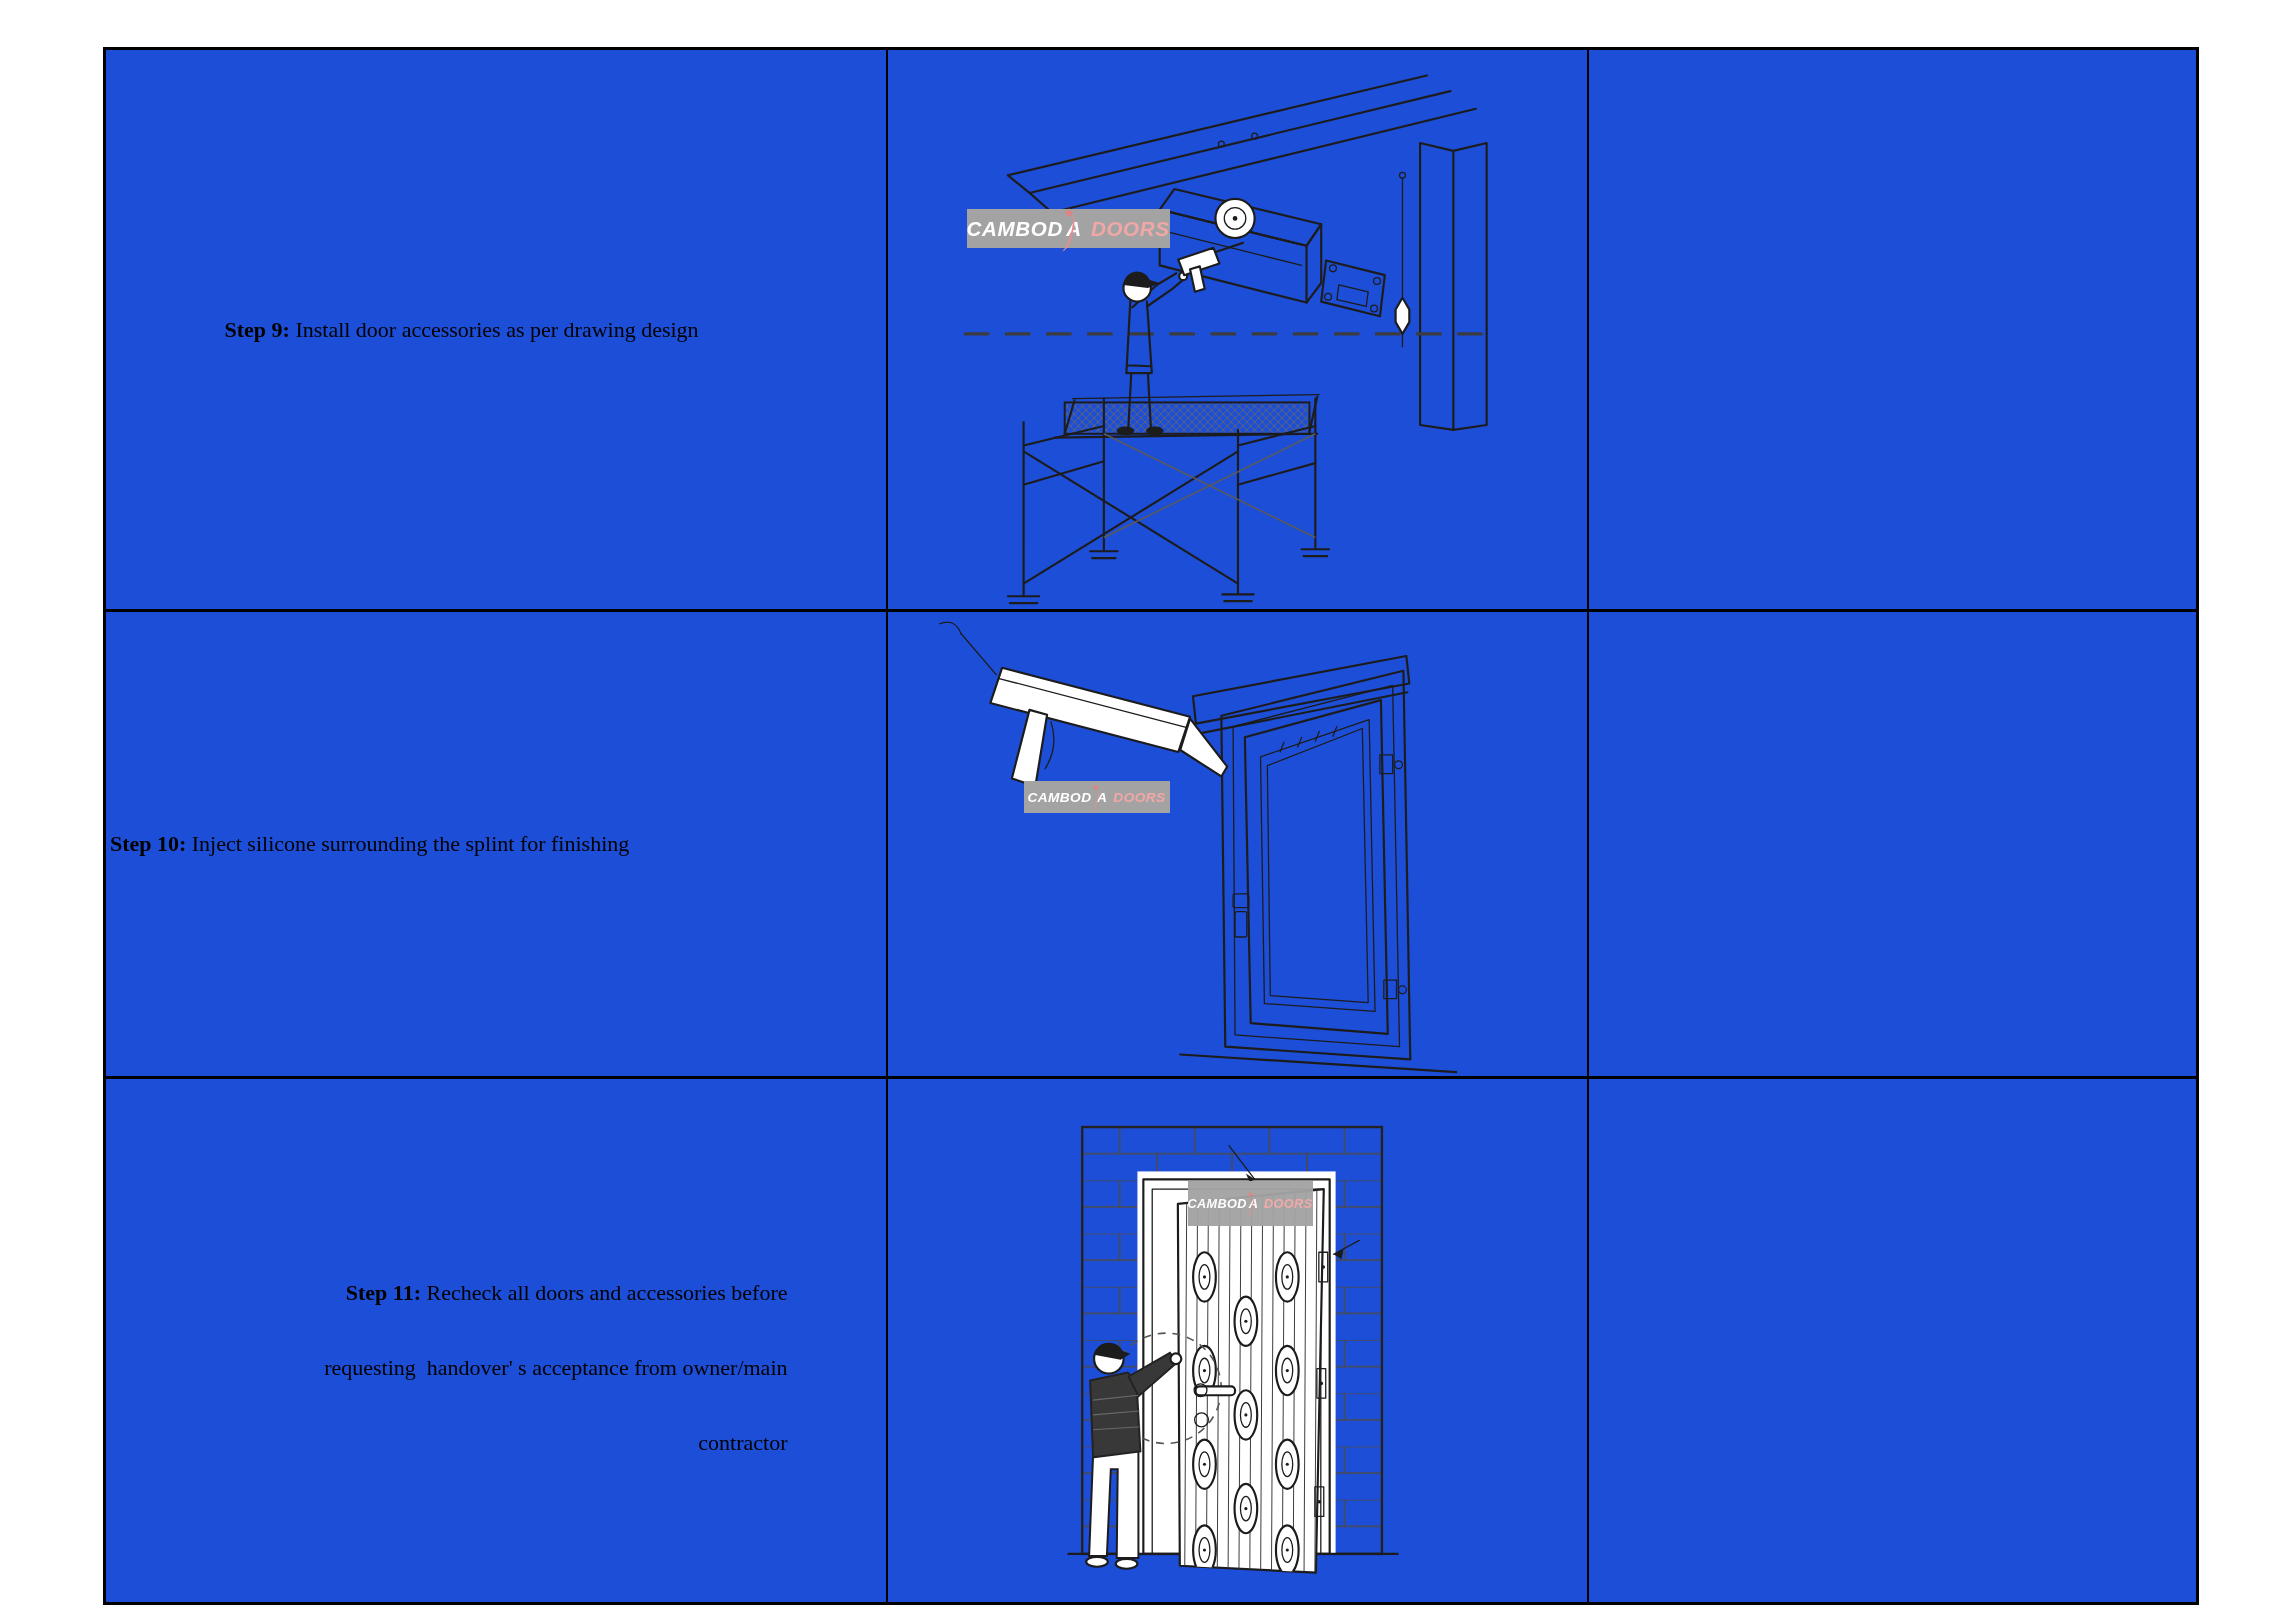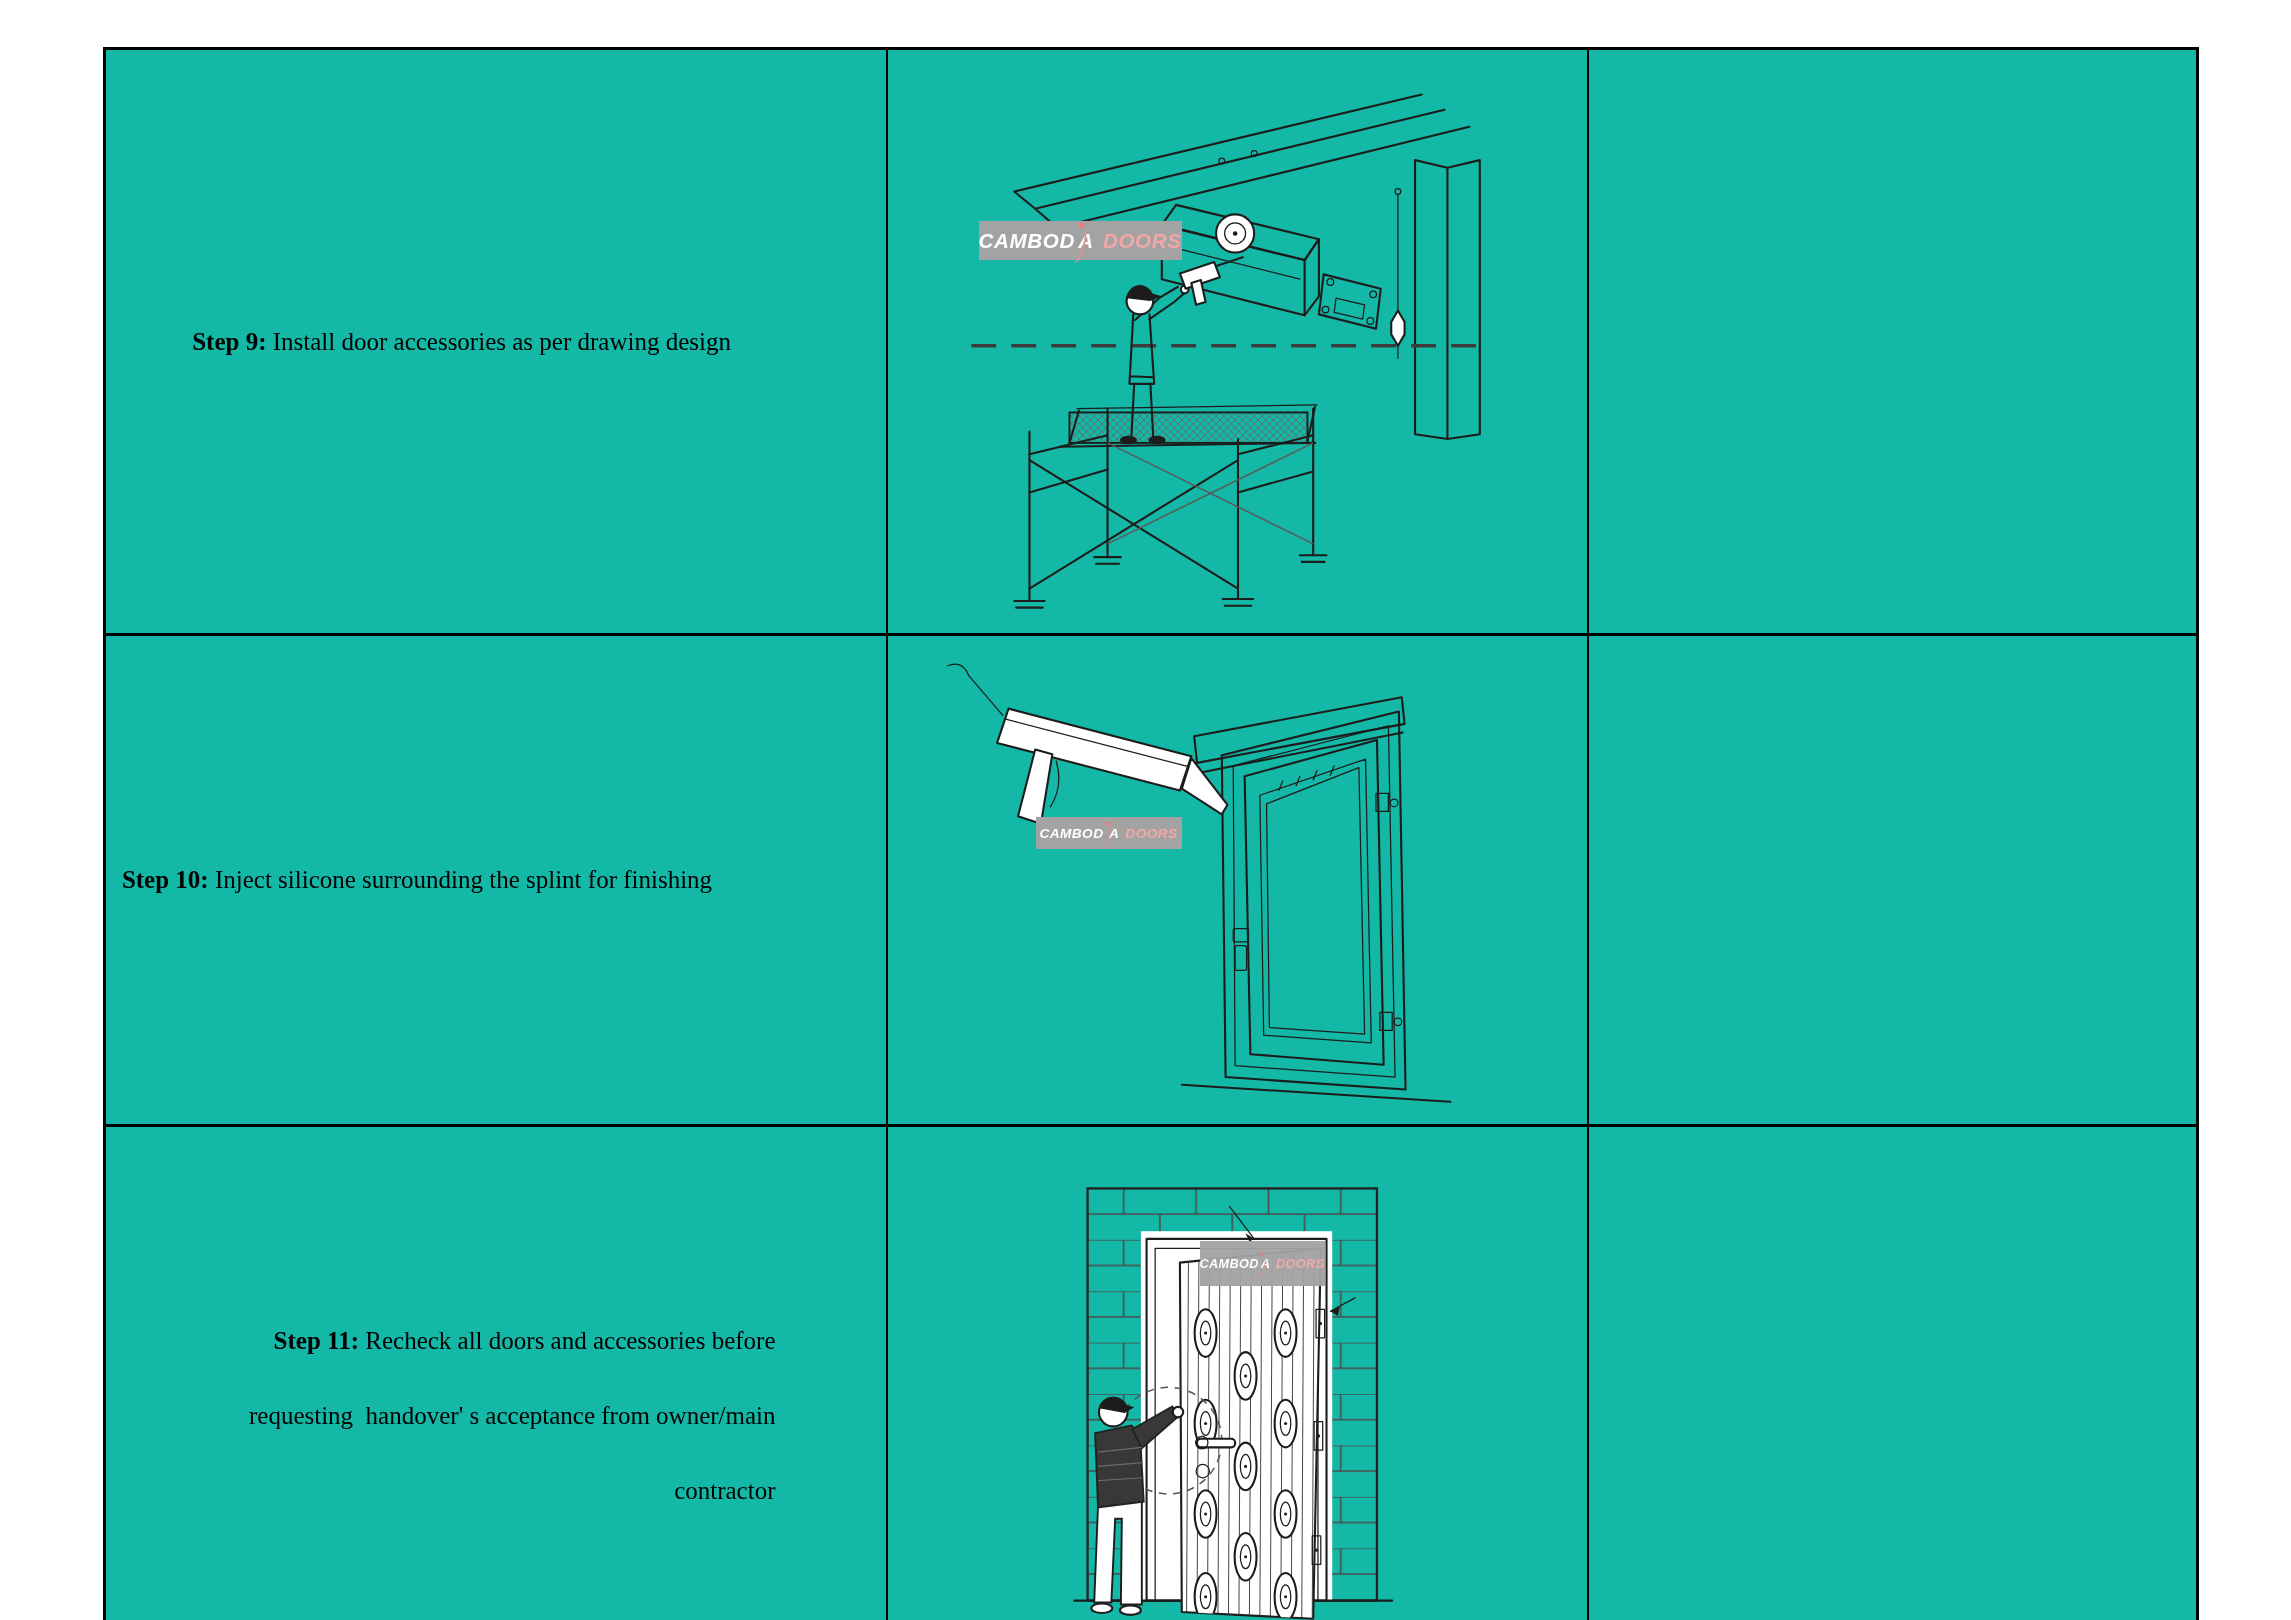--- a/index.html
+++ b/index.html
@@ -3,22 +3,22 @@
 <meta charset="utf-8">
 <style>
   html,body{margin:0;padding:0;}
   body{width:2292px;height:1620px;background:#ffffff;position:relative;
        font-family:"Liberation Serif",serif;overflow:hidden;}
   .page{position:absolute;inset:0;}
   table.steps{position:absolute;left:103px;top:47px;border-collapse:collapse;table-layout:fixed;
               border:3.9px solid #000;}
   col.c1{width:782px;} col.c2{width:701px;} col.c3{width:610px;}
   tr.srow{border-top:3.9px solid #000;border-bottom:3.9px solid #000;}
-  td{border:2.9px solid #000;vertical-align:middle;padding:12px;background:#14b8a6;}
-  td.text-cell p{margin:0;font-size:25px;line-height:74px;color:#000;white-space:pre-wrap;}
+  td{border:2.9px solid #000;vertical-align:middle;padding:0;background:#1d4ed8;}
+  td.text-cell p{margin:0;font-size:22px;line-height:74px;color:#000;white-space:pre-wrap;}
   td.text-cell p strong{font-weight:bold;}
   tr.r1 td.text-cell p{text-align:center;padding:0 88px 0 19.6px;}
   tr.r2 td.text-cell p{text-align:left;padding:0 59px 0 3.9px;}
   tr.r3 td.text-cell{padding-top:54px;}
   tr.r3 td.text-cell p{text-align:right;padding:0 98px 0 3.9px;line-height:75px;}
   tr.r1 td{height:559px;} tr.r2 td{height:464px;} tr.r3 td{height:469px;}
   .illus{position:relative;width:100%;height:100%;overflow:hidden;}
   .illus svg{position:absolute;left:0;top:0;width:100%;height:100%;}
   
   .ln{fill:none;stroke:#1c1c1c;stroke-width:2.2;stroke-linecap:round;stroke-linejoin:round;}

